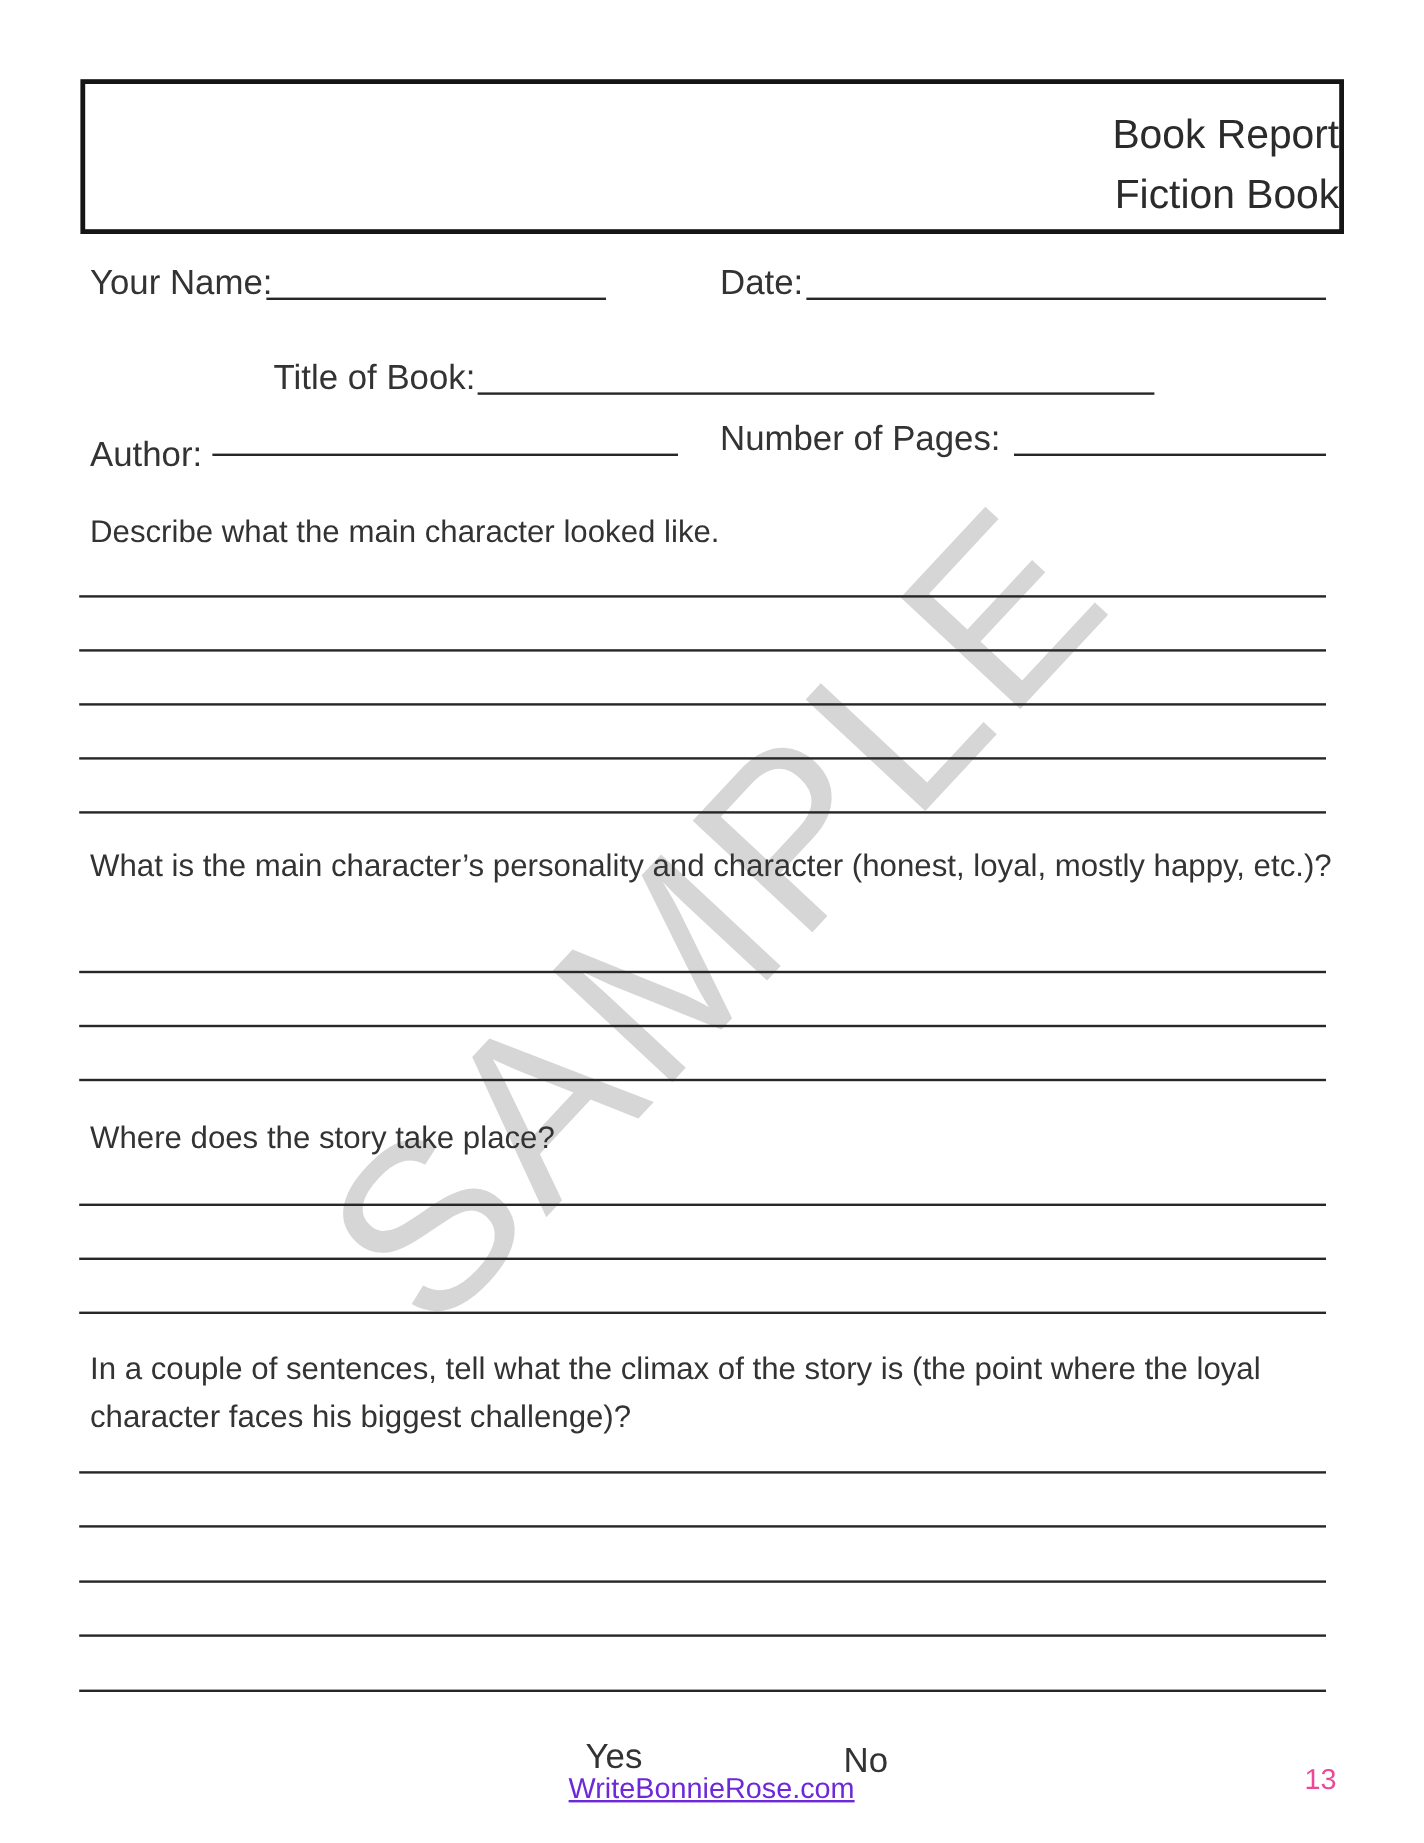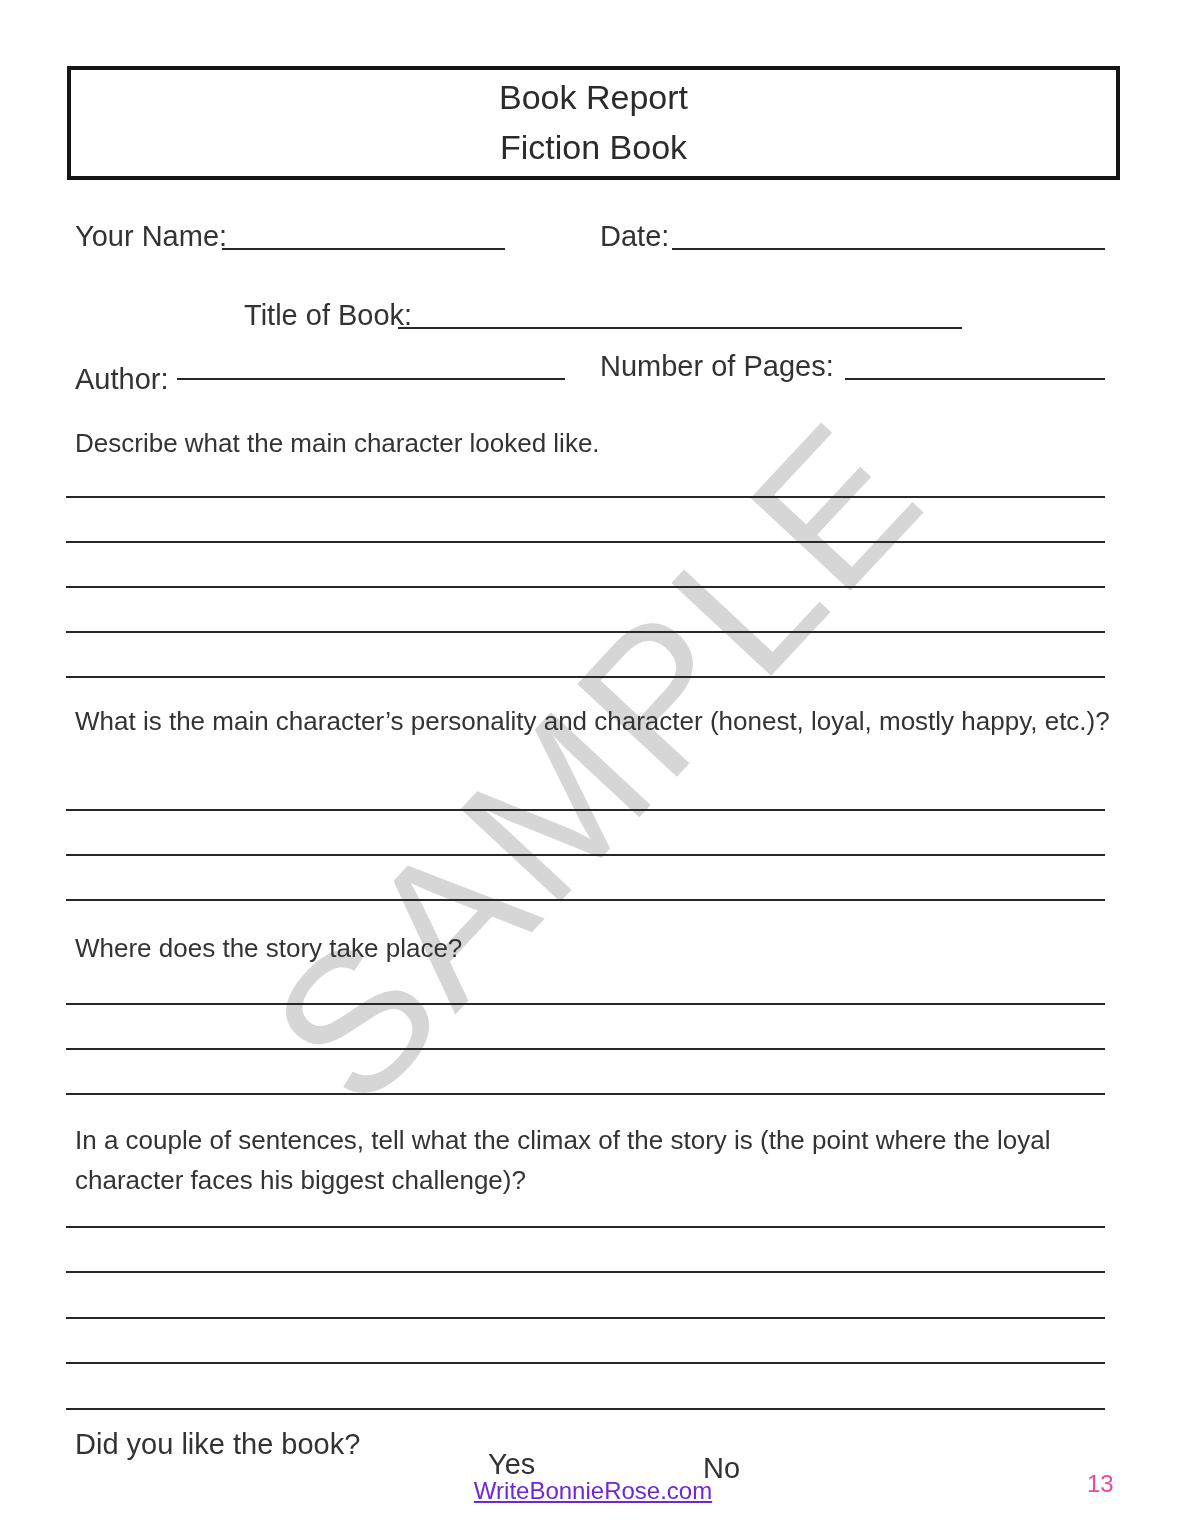--- a/index.html
+++ b/index.html
@@ -23,22 +23,22 @@
     white-space: nowrap;
     z-index: 0;
     font-family: "Liberation Sans", sans-serif;
   }
   .content { position: absolute; inset: 0; z-index: 1; }
   .title-box {
     position: absolute;
     left: 67px; top: 66px;
     width: 1045px; height: 104px;
     border: 4px solid #151515;
-    text-align: center;
-    padding-top: 2px;
+    text-align: right;
+    padding-top: 17px;
     box-sizing: content-box;
   }
   .title-line {
     font-size: 34px;
     line-height: 50px;
     color: #2b2b2b;
   }
   .label {
     position: absolute;
     font-size: 29px;
@@ -94,21 +94,21 @@
     <div class="title-box">
       <div class="title-line">Book Report</div>
       <div class="title-line">Fiction Book</div>
     </div>
 
     <div class="label" style="left:75px; top:220px;">Your Name:</div>
     <div class="blank" style="left:222px; top:224px; width:283px;"></div>
     <div class="label" style="left:600px; top:220px;">Date:</div>
     <div class="blank" style="left:672px; top:224px; width:433px;"></div>
 
-    <div class="label" style="left:228px; top:299px;margin-left:16px;">Title of Book:</div>
+    <div class="label" style="left:228px; top:299px;">Title of Book:</div>
     <div class="blank" style="left:398px; top:303px; width:564px;"></div>
 
     <div class="label" style="left:75px; top:350px;margin-top:13px;">Author:</div>
     <div class="blank" style="left:177px; top:354px; width:388px;"></div>
     <div class="label" style="left:600px; top:350px;">Number of Pages:</div>
     <div class="blank" style="left:845px; top:354px; width:260px;"></div>
 
     <div class="question" style="left:75px; top:423px; width:1035px;">Describe what the main character looked like.</div>
     <div class="answer-block" style="top:453px; --gap:43px;">
         <div class="rule-line"></div>
@@ -134,21 +134,20 @@
 
     <div class="question" style="left:75px; top:1120px; width:1035px;">In a couple of sentences, tell what the climax of the story is (the point where the loyal character faces his biggest challenge)?</div>
     <div class="answer-block" style="top:1182px; --gap:43.5px;">
         <div class="rule-line"></div>
         <div class="rule-line"></div>
         <div class="rule-line"></div>
         <div class="rule-line"></div>
         <div class="rule-line"></div>
       </div>
 
-    <div class="label" style="left:75px; top:1428px;">Did you like the book?</div>
     <div class="label" style="left:488px; top:1428px;margin-top:20px;">Yes</div>
     <div class="label" style="left:703px; top:1428px;margin-top:24px;">No</div>
 
     <a class="footer-link" href="#">WriteBonnieRose.com</a>
     <div class="page-number">13</div>
 
   </div>
 </div>
 
 </body></html>

